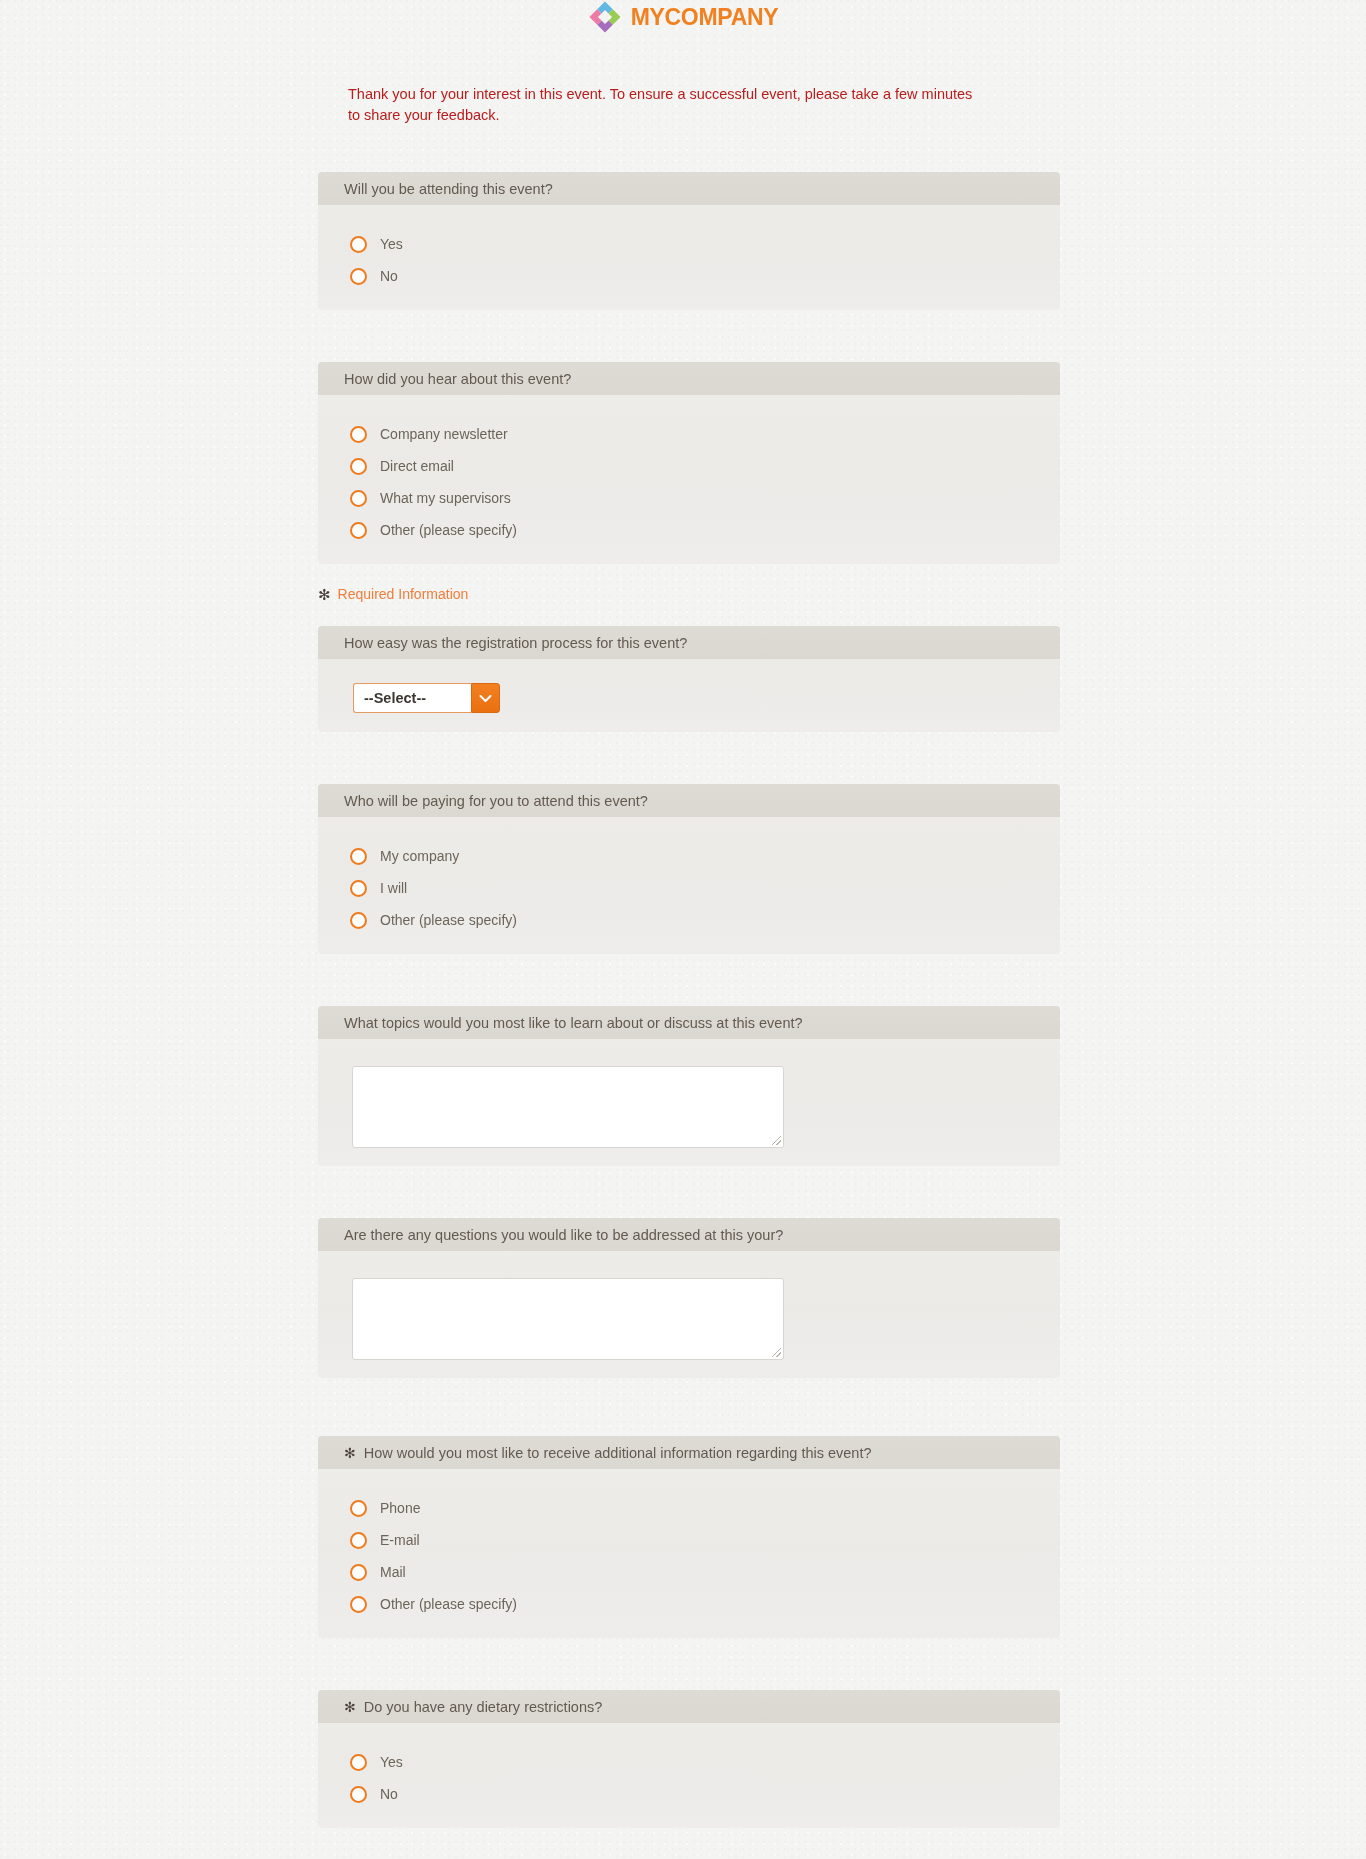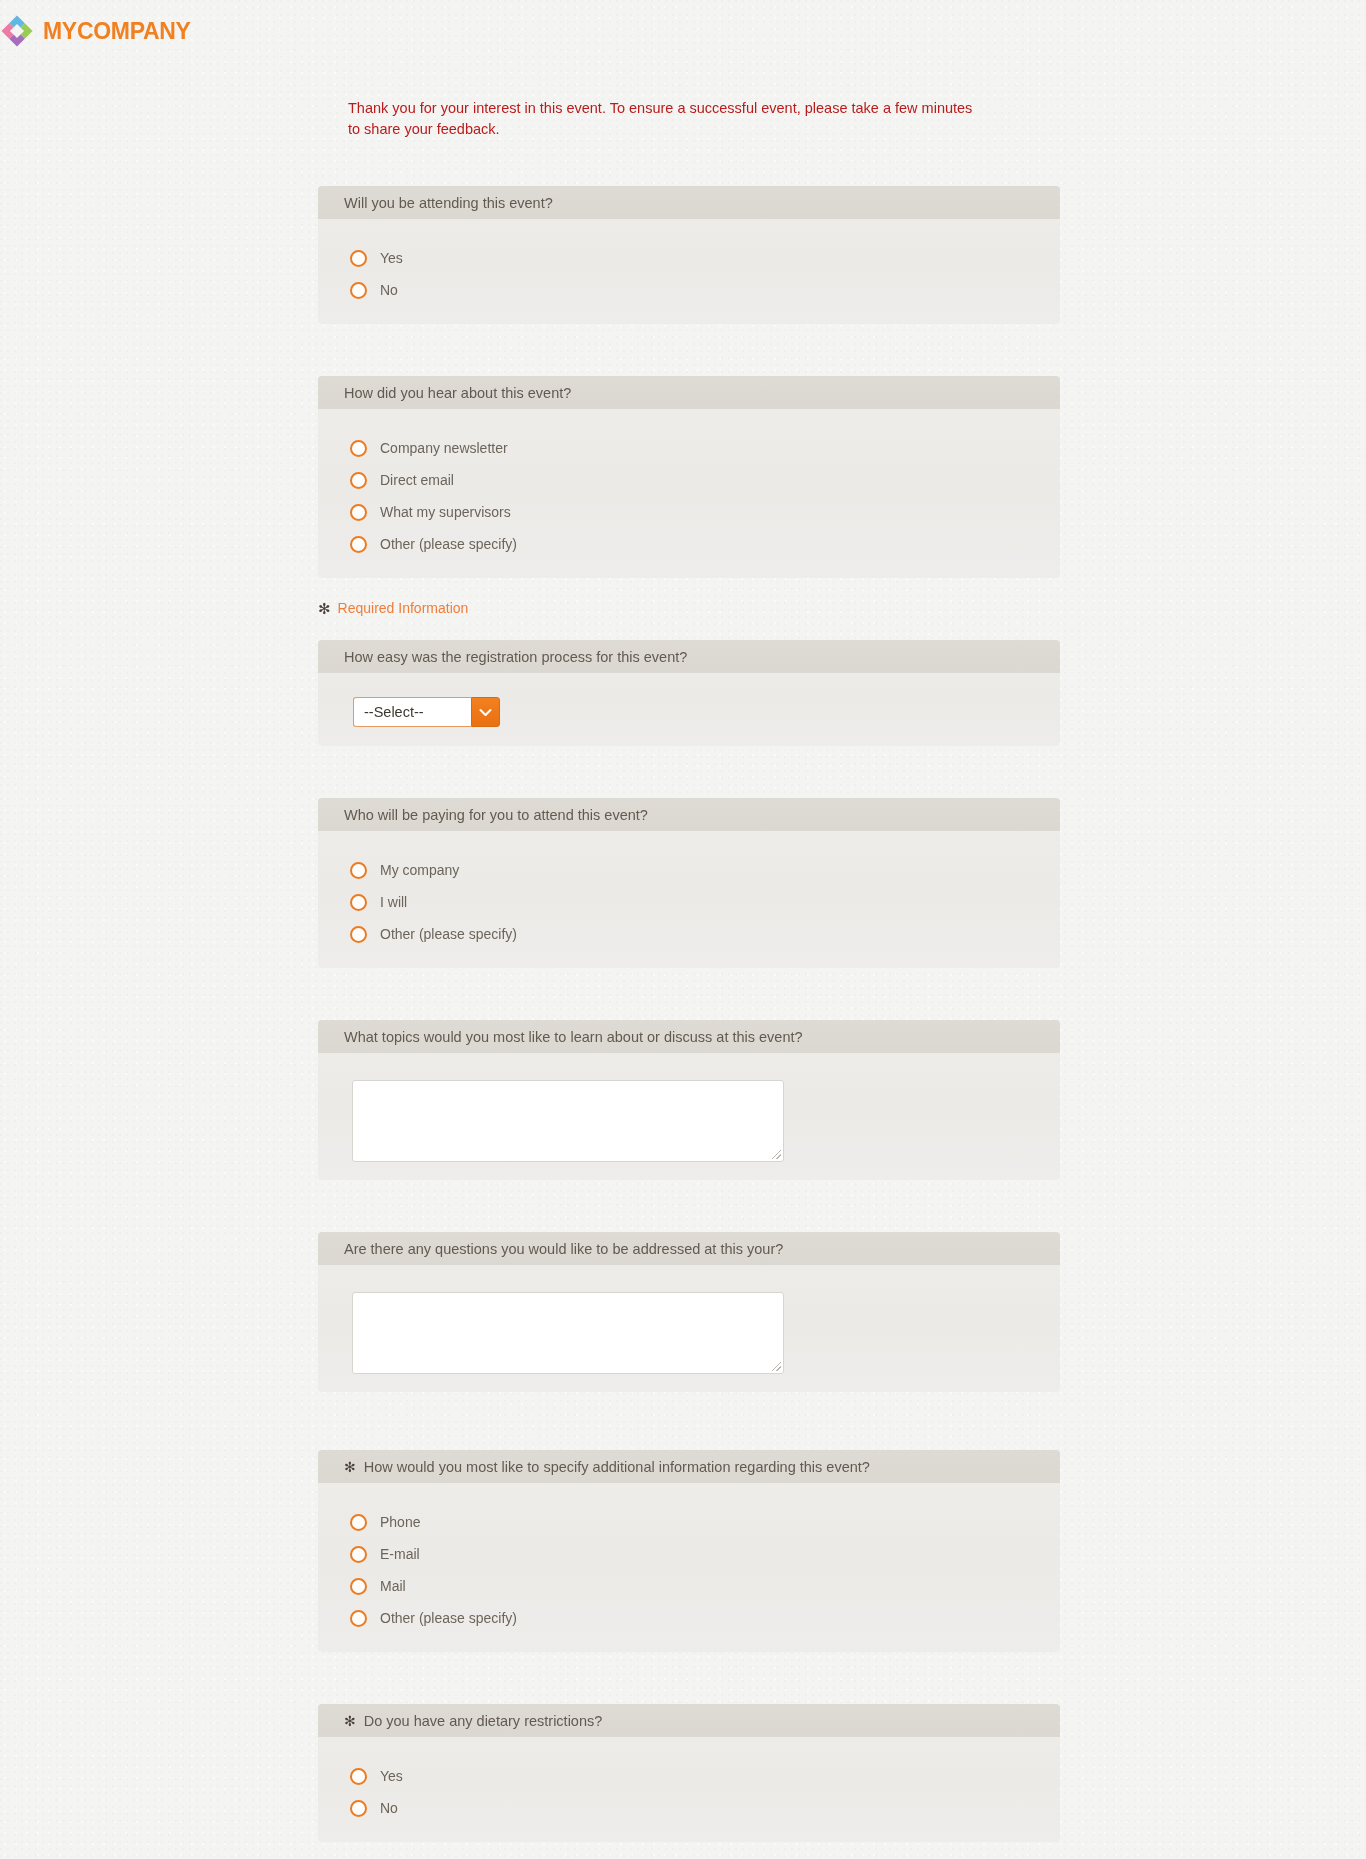--- a/index.html
+++ b/index.html
@@ -33,22 +33,22 @@
     position: relative;
     z-index: 1;
     width: 1366px;
     margin: 0 auto;
   }
 
   
   .brand {
     display: flex;
     align-items: center;
+    justify-content: center;
     gap: 9px;
-    padding-top: 14px;
   }
   .logo-mark {
     width: 34px;
     height: 34px;
     flex: 0 0 34px;
   }
   .brand-name {
     font-size: 23px;
     font-weight: bold;
     letter-spacing: -0.3px;
@@ -147,21 +147,21 @@
     width: 118px;
     background: #ffffff;
     border: 1px solid #e79a5f;
     border-right: none;
     border-radius: 3px 0 0 3px;
     display: flex;
     align-items: center;
     padding-left: 10px;
     font-size: 14.5px;
     color: #3b3630;
-    font-weight: 400;
+    font-weight: 700;
     box-sizing: border-box;
   }
   .select-arrow {
     width: 29px;
     background: linear-gradient(180deg, #f3801f 0%, #ea7012 100%);
     border: 1px solid #d96a10;
     border-radius: 0 3px 3px 0;
     display: flex;
     align-items: center;
     justify-content: center;
@@ -328,21 +328,21 @@
     <div class="qbody">
       <div class="ta"></div>
     </div>
   </div>
 
   <div class="spacer-lg"></div>
 
   <div class="qblock">
     <div class="qheader">
       <span class="req-star">✻</span>
-      <span>How would you most like to specify additional information regarding this event?</span>
+      <span>How would you most like to receive additional information regarding this event?</span>
     </div>
     <div class="qbody">
       <div class="radio-row">
         <span class="radio-mark"></span>
         <span class="radio-label">Phone</span>
       </div>
       <div class="radio-row">
         <span class="radio-mark"></span>
         <span class="radio-label">E-mail</span>
       </div>

